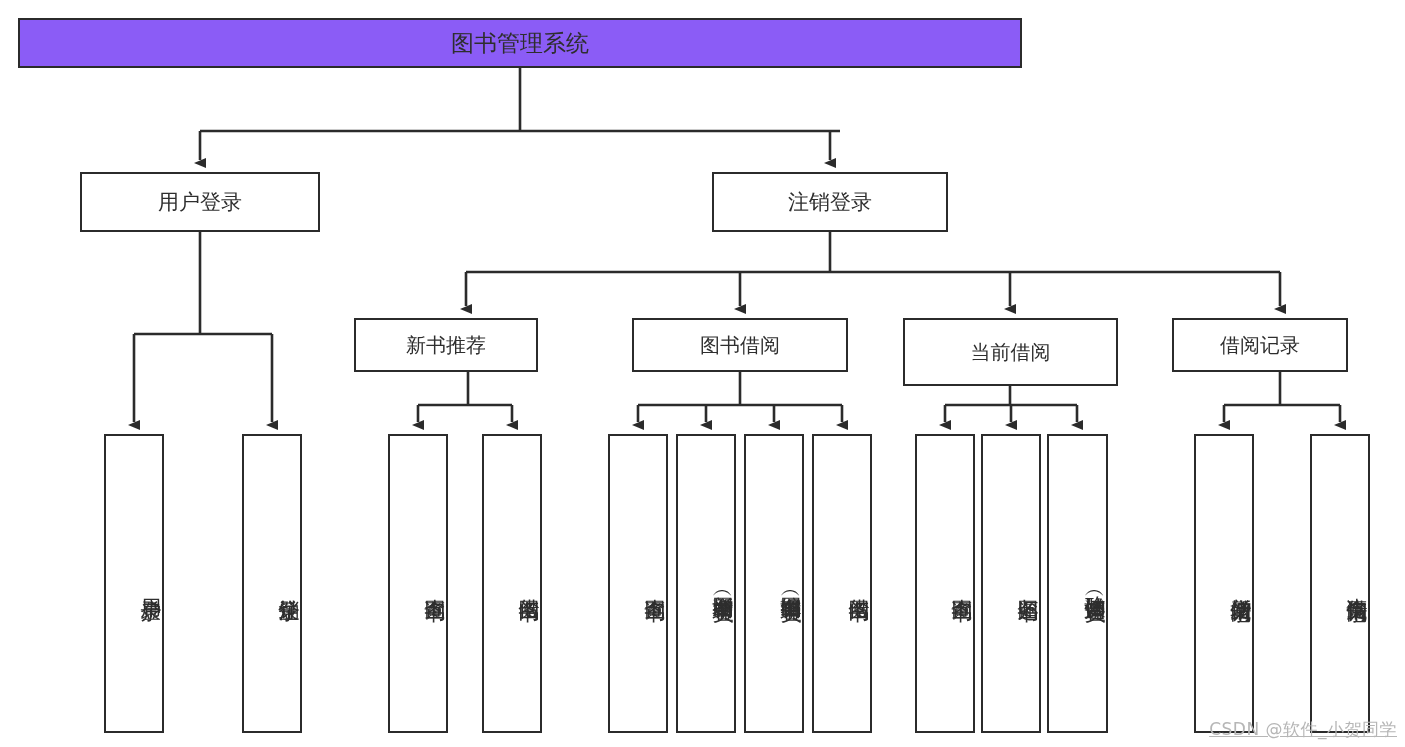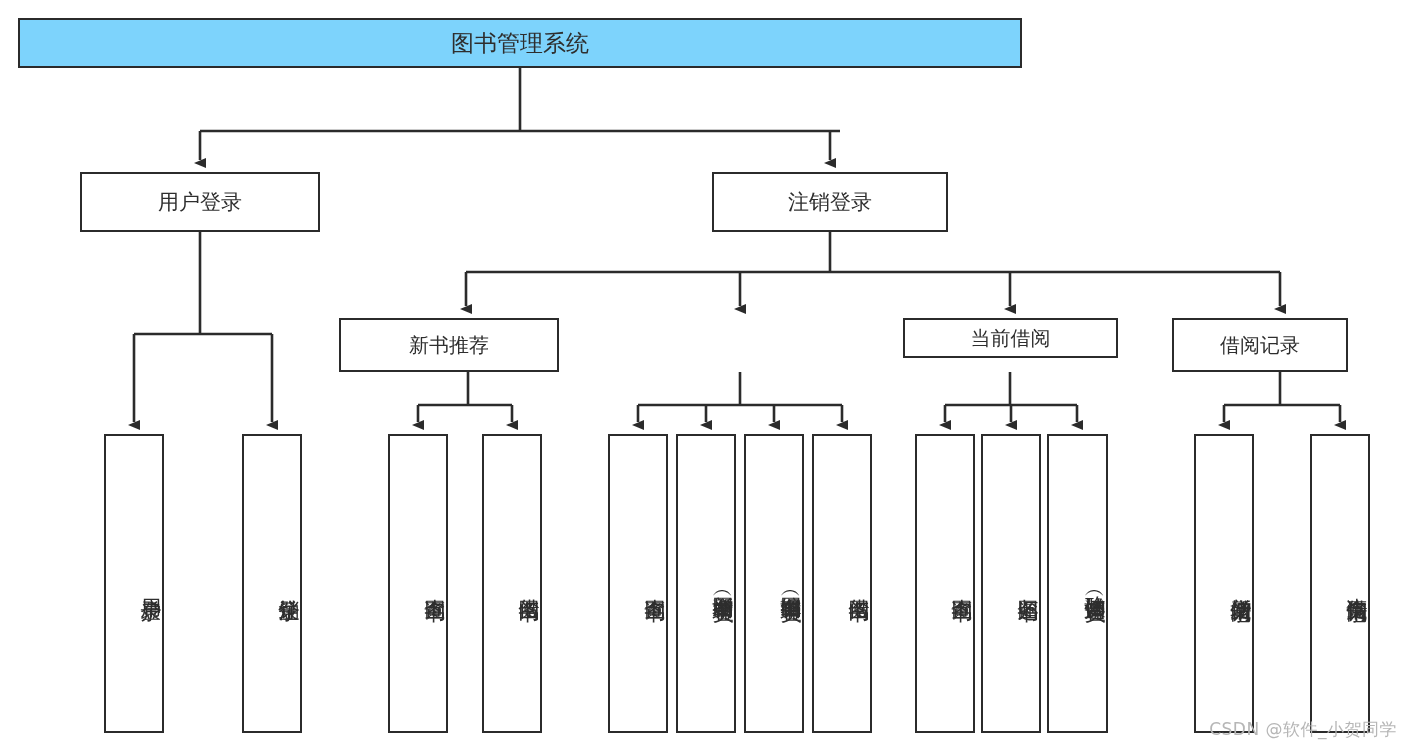--- a/index.html
+++ b/index.html
@@ -121,35 +121,38 @@
       <path d="M1011,405 L1011,422" marker-end="url(#arrow)"></path>
       <path d="M1077,405 L1077,422" marker-end="url(#arrow)"></path>
 
       <path d="M1280,372 L1280,405"></path>
       <path d="M1224,405 L1340,405"></path>
       <path d="M1224,405 L1224,422" marker-end="url(#arrow)"></path>
       <path d="M1340,405 L1340,422" marker-end="url(#arrow)"></path>
     </g>
   </svg>
 
-  <div class="node root" style="left: 18px; top: 18px; width: 1004px; height: 50px; border-color: rgb(43, 43, 43); background: #7dd3fc; color: rgb(46, 46, 46);">
+  <div class="node root" style="left: 18px; top: 18px; width: 1004px; height: 50px; border-color: rgb(43, 43, 43); background: #8b5cf6; color: rgb(46, 46, 46);">
     <span>图书管理系统</span>
   </div>
 
   <div class="node lvl1" style="left: 80px; top: 172px; width: 240px; height: 60px; border-color: rgb(43, 43, 43); background: rgb(255, 255, 255); color: rgb(46, 46, 46);">
     <span>用户登录</span>
   </div>
   <div class="node lvl1" style="left: 712px; top: 172px; width: 236px; height: 60px; border-color: rgb(43, 43, 43); background: rgb(255, 255, 255); color: rgb(46, 46, 46);">
     <span>注销登录</span>
   </div>
 
-  <div class="node lvl2" style="left: 339px; top: 318px; width: 220px; height: 54px; border-color: rgb(43, 43, 43); background: rgb(255, 255, 255); color: rgb(46, 46, 46);">
+  <div class="node lvl2" style="left: 354px; top: 318px; width: 184px; height: 54px; border-color: rgb(43, 43, 43); background: rgb(255, 255, 255); color: rgb(46, 46, 46);">
     <span>新书推荐</span>
   </div>
-  <div class="node lvl2" style="left: 903px; top: 318px; width: 215px; height: 40px; border-color: rgb(43, 43, 43); background: rgb(255, 255, 255); color: rgb(46, 46, 46);">
+  <div class="node lvl2" style="left: 632px; top: 318px; width: 216px; height: 54px; border-color: rgb(43, 43, 43); background: rgb(255, 255, 255); color: rgb(46, 46, 46);">
+    <span>图书借阅</span>
+  </div>
+  <div class="node lvl2" style="left: 903px; top: 318px; width: 215px; height: 68px; border-color: rgb(43, 43, 43); background: rgb(255, 255, 255); color: rgb(46, 46, 46);">
     <span>当前借阅</span>
   </div>
   <div class="node lvl2" style="left: 1172px; top: 318px; width: 176px; height: 54px; border-color: rgb(43, 43, 43); background: rgb(255, 255, 255); color: rgb(46, 46, 46);">
     <span>借阅记录</span>
   </div>
 
   <div class="node leaf" style="left: 104px; top: 434px; width: 60px; height: 299px; border-color: rgb(43, 43, 43); background: rgb(255, 255, 255); color: rgb(46, 46, 46);">
     <span>用户登录</span>
   </div>
   <div class="node leaf" style="left: 242px; top: 434px; width: 60px; height: 299px; border-color: rgb(43, 43, 43); background: rgb(255, 255, 255); color: rgb(46, 46, 46);">
@@ -182,15 +185,15 @@
   <div class="node leaf" style="left: 1047px; top: 434px; width: 61px; height: 299px; border-color: rgb(43, 43, 43); background: rgb(255, 255, 255); color: rgb(46, 46, 46);">
     <span>确认归还（管理员）</span>
   </div>
   <div class="node leaf" style="left: 1194px; top: 434px; width: 60px; height: 299px; border-color: rgb(43, 43, 43); background: rgb(255, 255, 255); color: rgb(46, 46, 46);">
     <span>新增借阅记录</span>
   </div>
   <div class="node leaf" style="left: 1310px; top: 434px; width: 60px; height: 299px; border-color: rgb(43, 43, 43); background: rgb(255, 255, 255); color: rgb(46, 46, 46);">
     <span>查询借阅记录</span>
   </div>
 
-  <div class="watermark" style="color: rgb(182, 182, 182);">CSDN @软件_小贺同学</div>
+  <div class="watermark" style="color: rgb(182, 182, 182); text-decoration: underline;">CSDN @软件_小贺同学</div>
 
 </div>
 
 </body></html>

